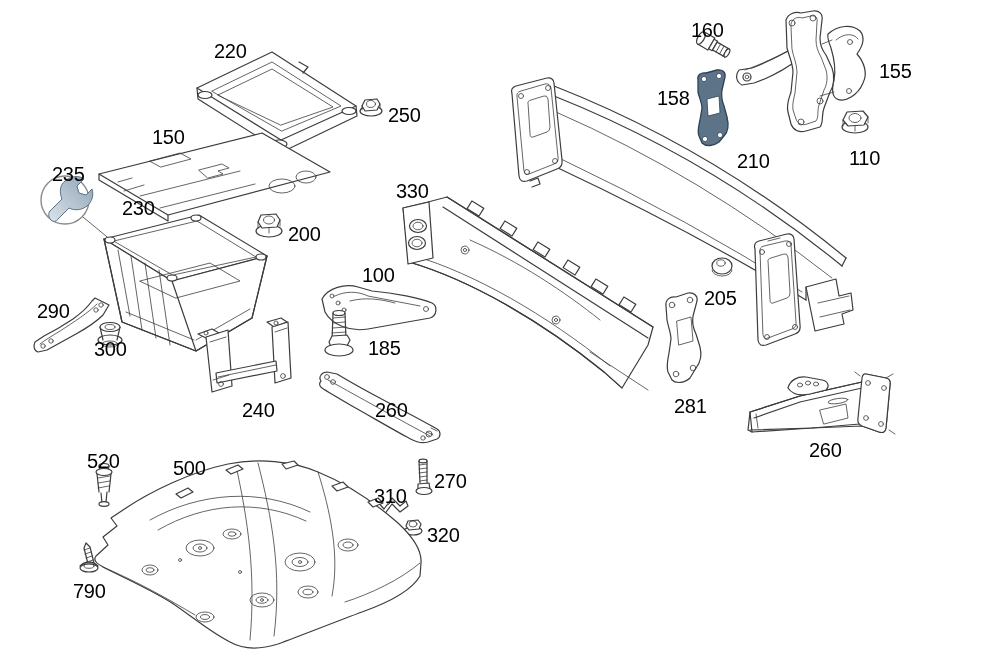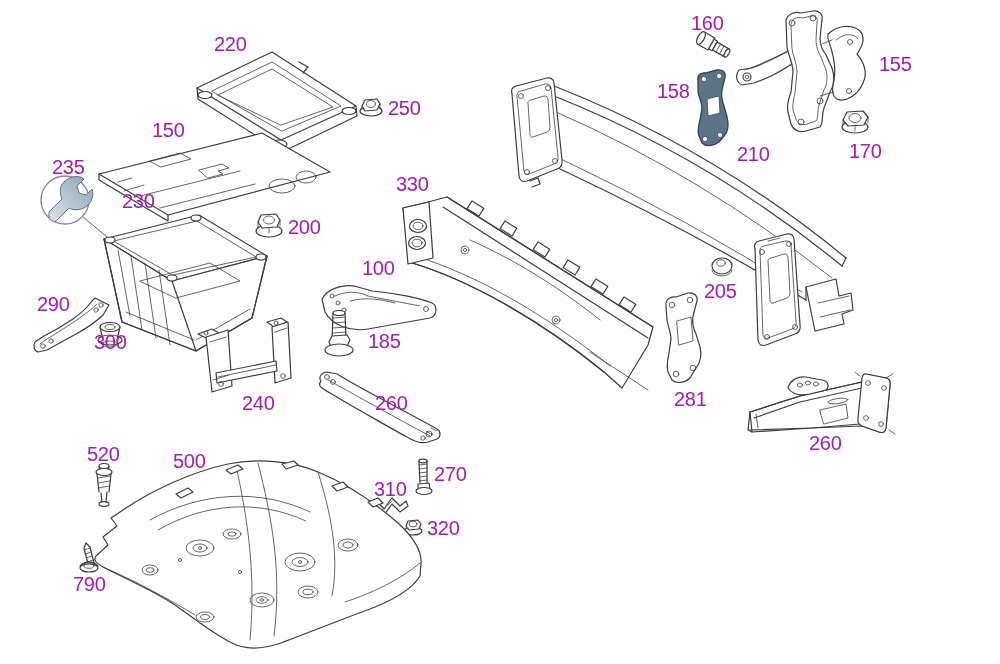--- a/index.html
+++ b/index.html
@@ -8,24 +8,25 @@
     width:1000px;height:664px;
     background:#ffffff;
     overflow:hidden;
     font-family:"Liberation Sans", sans-serif;
   }
   .stage svg{position:absolute;left:0;top:0;}
   .callout{
     position:absolute;
     font-size:20px;
     line-height:1;
-    color:#a21caf;
+    color:#000000;
     letter-spacing:-0.3px;
     cursor:default;
     user-select:none;
+    margin-top:7px;
   }
   .ln{fill:none;stroke:#3d3d3d;stroke-width:1.2;stroke-linejoin:round;stroke-linecap:round;}
   .lnw{fill:#ffffff;stroke:#3d3d3d;stroke-width:1.2;stroke-linejoin:round;stroke-linecap:round;}
   .lnt{fill:none;stroke:#3d3d3d;stroke-width:0.8;stroke-linejoin:round;stroke-linecap:round;}
   .hl{fill:#5d7488;stroke:#2e4254;stroke-width:1.3;stroke-linejoin:round;}
   .hlhole{fill:#ffffff;stroke:#2e4254;stroke-width:0.8;}
   .leader{fill:none;stroke:#666;stroke-width:1;}
 </style>
 </head>
 <body>
@@ -380,18 +381,18 @@
   <div class="callout" style="left:362px;top:258px">100</div>
   <div class="callout" style="left:368px;top:331px">185</div>
   <div class="callout" style="left:375px;top:393px">260</div>
   <div class="callout" style="left:434px;top:464px">270</div>
   <div class="callout" style="left:374px;top:479px">310</div>
   <div class="callout" style="left:427px;top:518px">320</div>
   <div class="callout" style="left:691px;top:13px">160</div>
   <div class="callout" style="left:657px;top:81px">158</div>
   <div class="callout" style="left:879px;top:54px">155</div>
   <div class="callout" style="left:737px;top:144px">210</div>
-  <div class="callout" style="left:849px;top:141px">170</div>
+  <div class="callout" style="left:849px;top:141px">110</div>
   <div class="callout" style="left:704px;top:281px">205</div>
   <div class="callout" style="left:674px;top:389px">281</div>
   <div class="callout" style="left:809px;top:433px">260</div>
 
 </div>
 
 </body></html>

